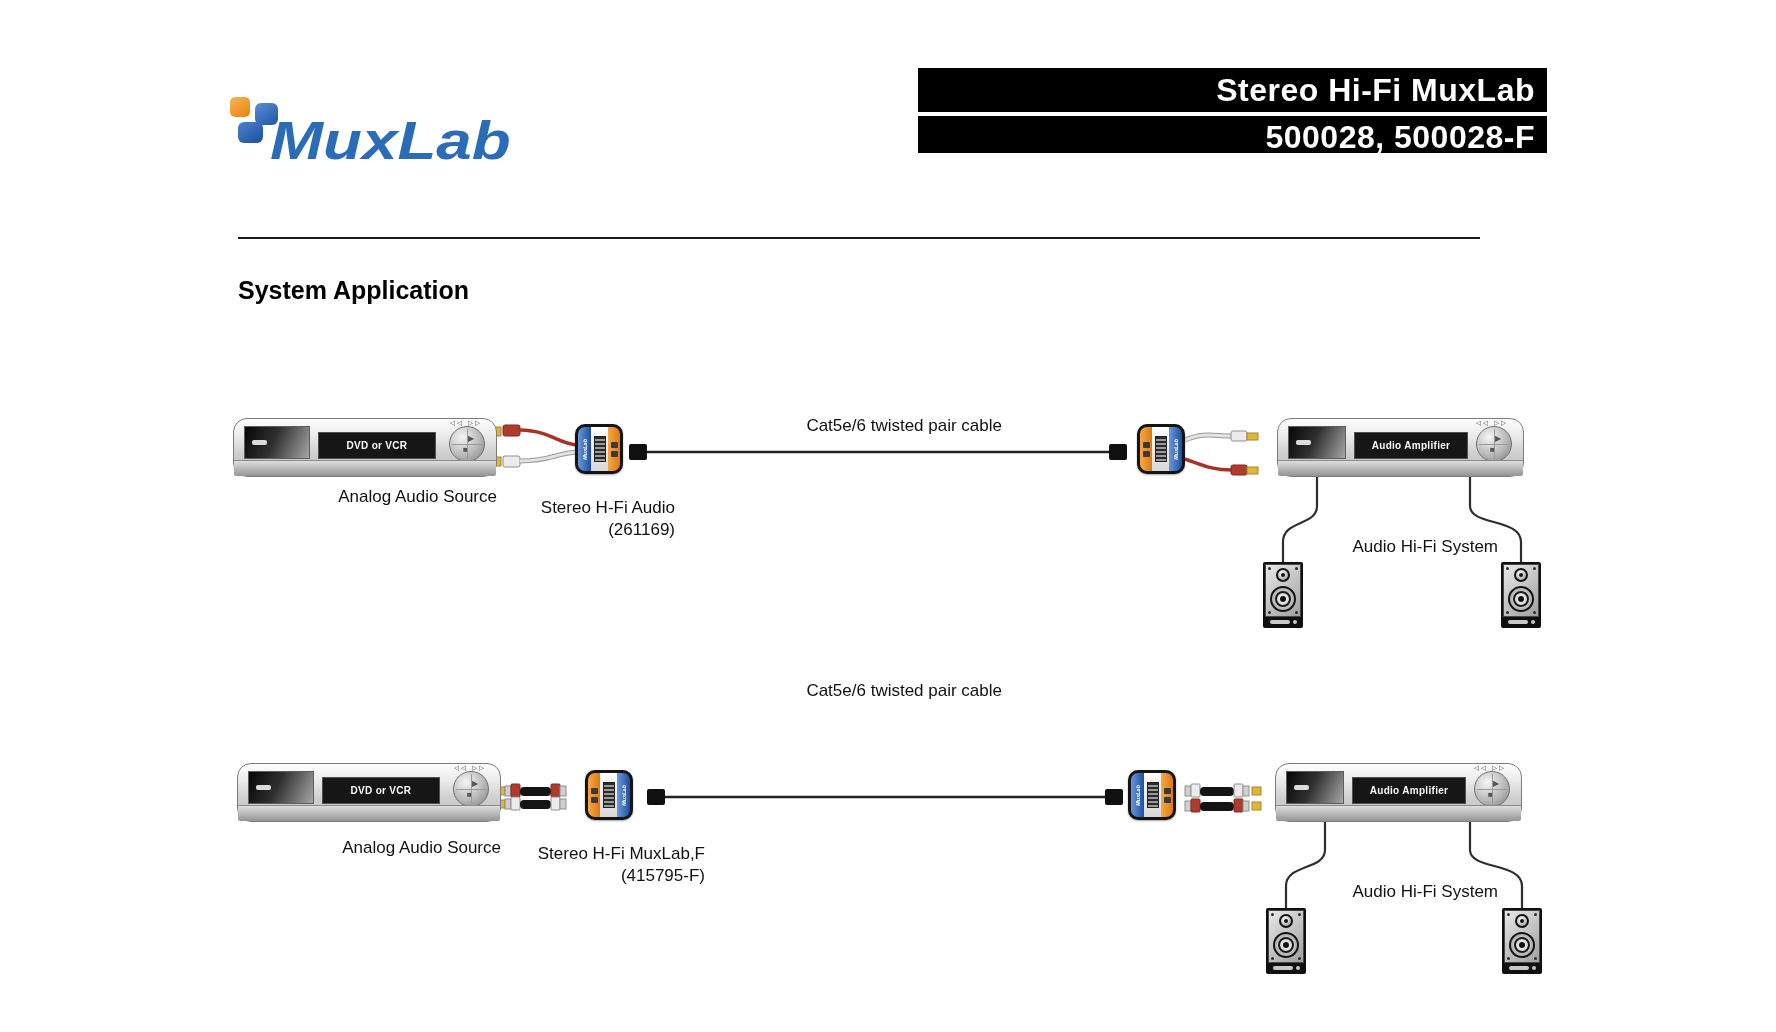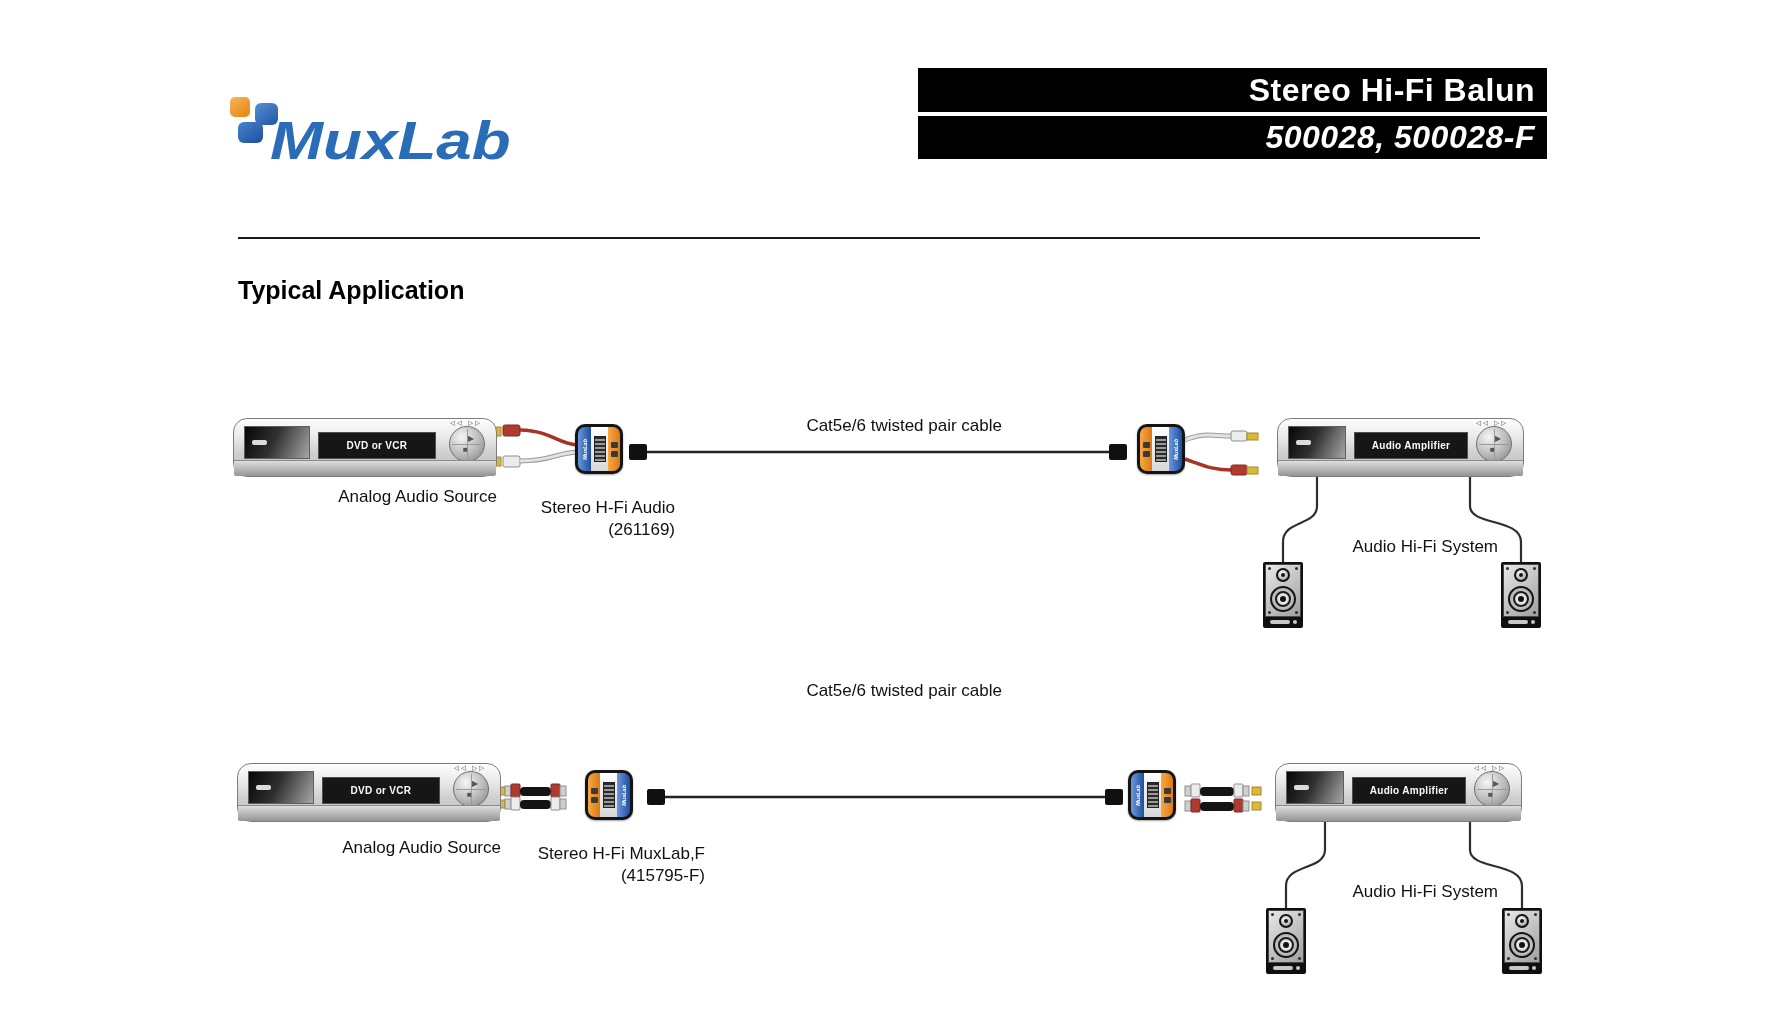--- a/index.html
+++ b/index.html
@@ -15,21 +15,21 @@
   .sq-blue2{left:10px;top:27px;width:25px;height:21px;background:linear-gradient(145deg,#4a82cd,#1c4f9e);border-radius:6px;}
   .logo-text{
     position:absolute;left:42px;top:14px;font-size:54px;font-weight:bold;font-style:italic;
     color:#2a6cb8;letter-spacing:0px;transform:scaleX(1.18);transform-origin:left center;white-space:nowrap;
   }
   .titlebar{position:absolute;left:918px;top:68px;width:629px;}
   .titlebar .row{
     background:#000;color:#fff;height:44px;line-height:44px;text-align:right;
     padding-right:12px;font-size:32px;font-weight:bold;letter-spacing:.5px;
   }
-  .titlebar .row + .row{margin-top:4px;height:43px;line-height:43px;font-style:italic;}
+  .titlebar .row + .row{margin-top:4px;height:37px;line-height:43px;}
   .rule{position:absolute;left:238px;top:237px;width:1242px;height:2px;background:#1a1a1a;}
   .heading{position:absolute;left:238px;top:276px;font-size:25px;font-weight:bold;color:#000;}
 
   
   .lbl{position:absolute;font-size:17px;color:#111;text-align:right;z-index:3;}
   .lbl .ln{display:block;line-height:22px;}
 
   
   .wires{position:absolute;left:0;top:0;z-index:1;pointer-events:none;}
 
@@ -99,26 +99,26 @@
 <body>
 
 <div class="logo">
   <span class="logo-sq sq-orange"></span>
   <span class="logo-sq sq-blue1"></span>
   <span class="logo-sq sq-blue2"></span>
   <span class="logo-text">MuxLab</span>
 </div>
 
 <div class="titlebar">
-  <div class="row">Stereo Hi-Fi Balun</div>
+  <div class="row">Stereo Hi-Fi MuxLab</div>
   <div class="row">500028, 500028-F</div>
 </div>
 
 <div class="rule"></div>
-<div class="heading">Typical Application</div>
+<div class="heading">System Application</div>
 
 <svg class="wires" width="1776" height="1032" viewBox="0 0 1776 1032">
 
   <g>
     <rect x="492" y="427" width="9" height="9" fill="#d9b83a" stroke="#a8872a" stroke-width="1"></rect>
     <rect x="503" y="425" width="17" height="11" rx="2" fill="#b03a2e" stroke="#7b2d23" stroke-width="1"></rect>
     <path d="M520,430 C552,431 556,443 577,445" fill="none" stroke="#a93226" stroke-width="3.5"></path>
     <rect x="492" y="457" width="9" height="9" fill="#d9b83a" stroke="#a8872a" stroke-width="1"></rect>
     <rect x="503" y="456" width="17" height="11" rx="2" fill="#ececec" stroke="#8f8f8f" stroke-width="1"></rect>
     <path d="M520,461 C552,461 556,453 577,452" fill="none" stroke="#9a9a9a" stroke-width="5"></path>

